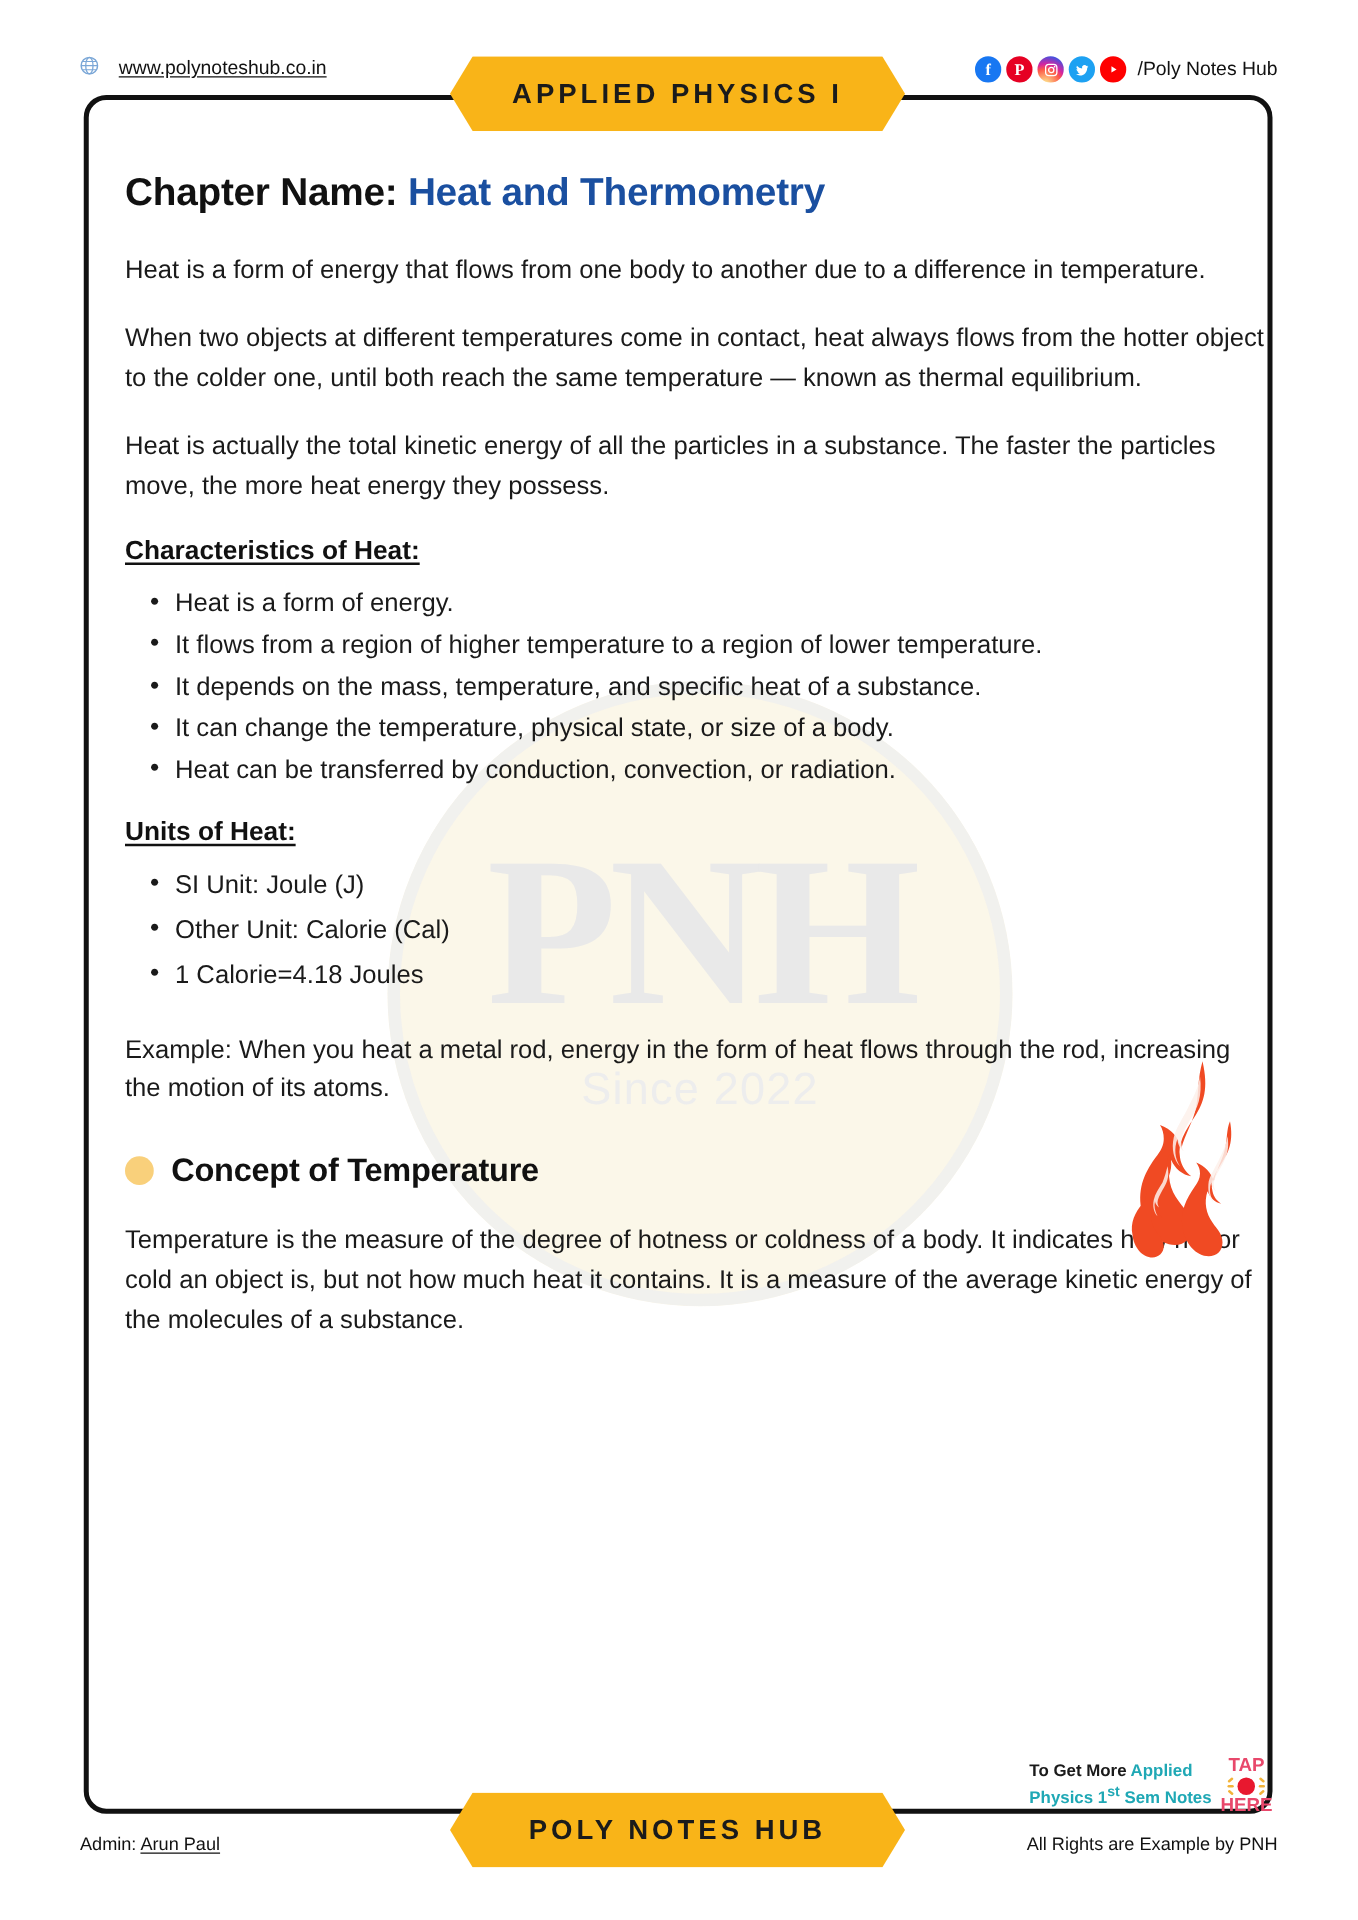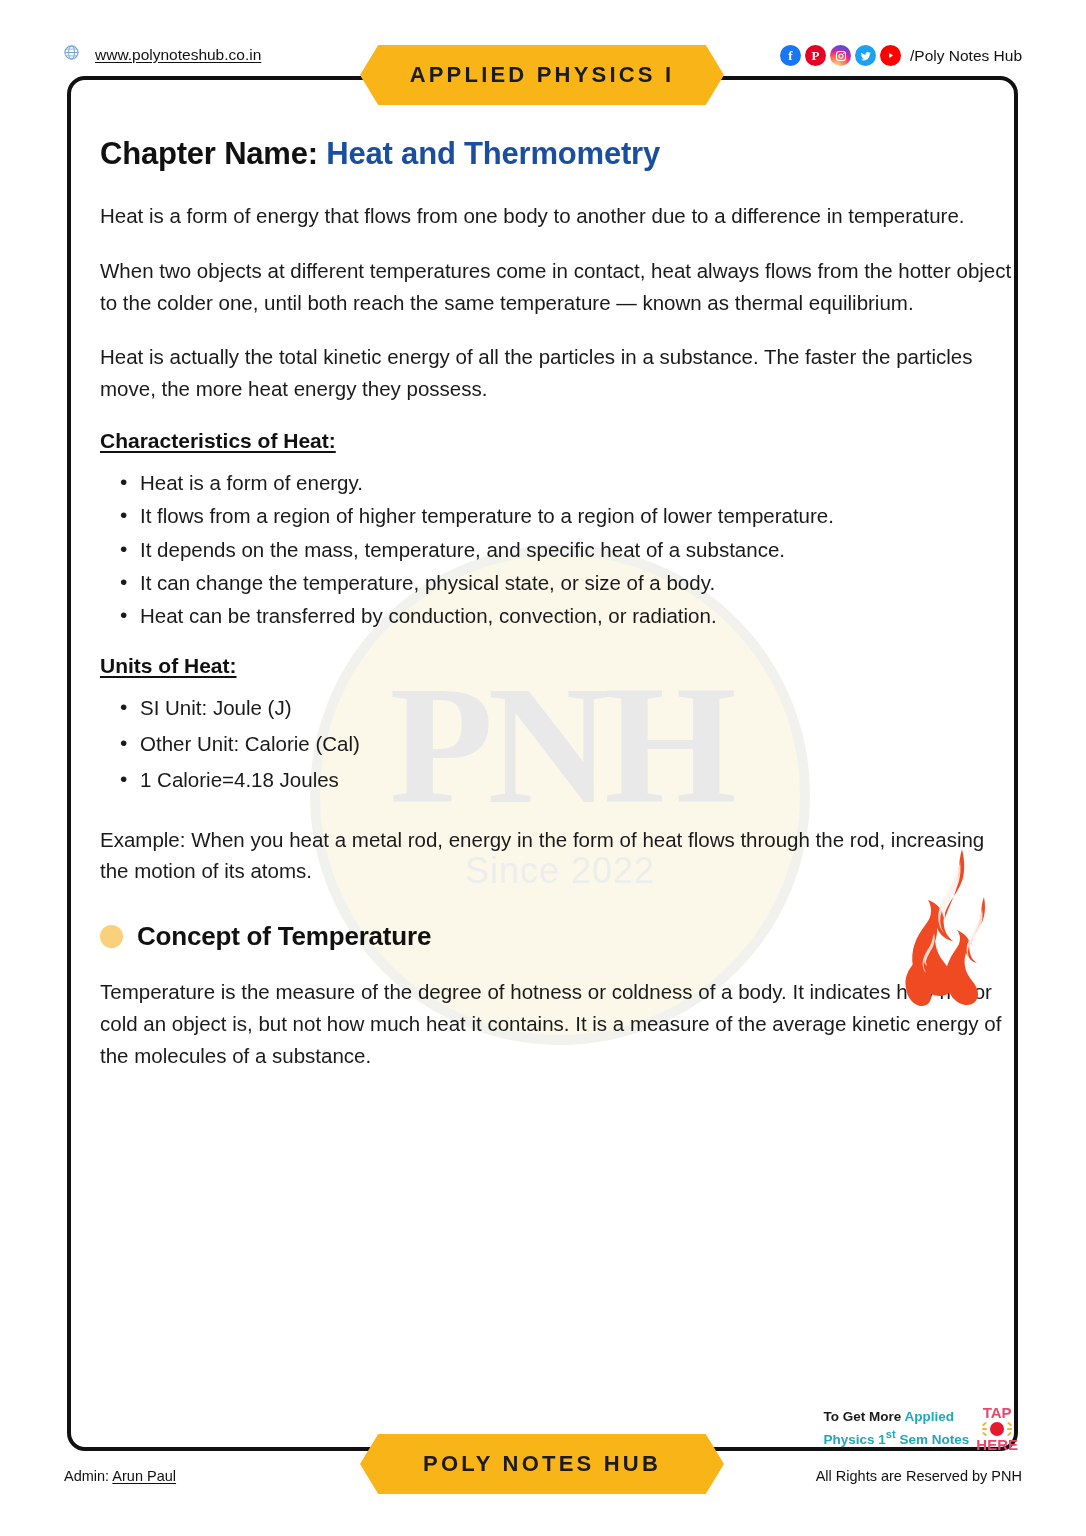--- a/index.html
+++ b/index.html
@@ -450,15 +450,15 @@
       </span>
       <span>HERE</span>
     </div>
   </div>
 
   <div class="hex hex-bottom">POLY NOTES HUB</div>
 
   <div class="footer-left">
     <span>Admin: </span><span class="admin-name">Arun Paul</span>
   </div>
-  <div class="footer-right">All Rights are Reserved by PNH</div>
+  <div class="footer-right">All Rights are Example by PNH</div>
 
 </div>
 
 </body></html>

